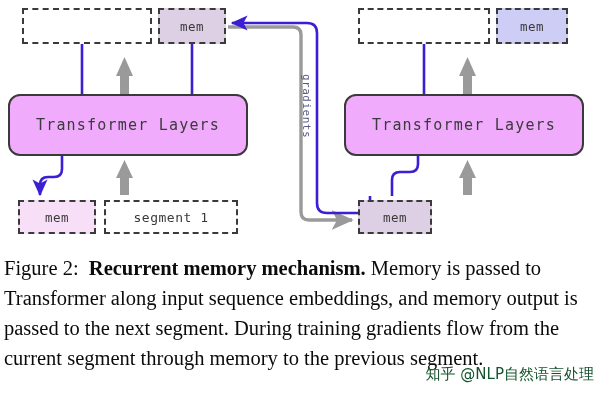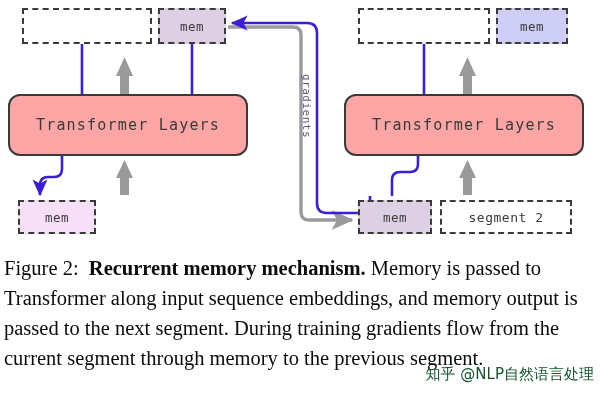--- a/index.html
+++ b/index.html
@@ -55,21 +55,21 @@
     font-size: 12.5px;
     letter-spacing: .5px;
   }
   .mem-purple { background: #ddd0e4; }
   .mem-blue   { background: #cdcdf5; }
   .mem-pink   { background: #f7dff7; }
 
   .tfbox {
     border: 2px solid #3a3a3a;
     border-radius: 12px;
-    background: #fca5a5;
+    background: #f0abfc;
     font-size: 15px;
     letter-spacing: 1.2px;
   }
 
   .grad-label {
     position: absolute;
     font-family: "DejaVu Sans Mono", "Liberation Mono", monospace;
     font-size: 11px;
     color: #5a5a88;
     letter-spacing: .5px;
@@ -164,20 +164,23 @@
   </div>
 
   <div class="node tfbox" style="left:8px; top:94px; width:240px; height:62px;">
     <span>Transformer Layers</span>
   </div>
 
   <div class="node mem mem-pink" style="left:18px; top:200px; width:78px; height:34px;">
     <span>mem</span>
   </div>
 
+  <div class="node dashed-seg" style="left:104px; top:200px; width:134px; height:34px;">
+    <span>segment 1</span>
+  </div>
 
   <div class="grad-label" style="left:313px; top:74px;">
     <span>gradients</span>
   </div>
 
   <div class="node dashed-empty" style="left:358px; top:8px; width:132px; height:36px;">
     <span></span>
   </div>
 
   <div class="node mem mem-blue" style="left:496px; top:8px; width:72px; height:36px;">
@@ -185,23 +188,20 @@
   </div>
 
   <div class="node tfbox" style="left:344px; top:94px; width:240px; height:62px;">
     <span>Transformer Layers</span>
   </div>
 
   <div class="node mem mem-purple" style="left:358px; top:200px; width:74px; height:34px;">
     <span>mem</span>
   </div>
 
-  <div class="node dashed-seg" style="left:440px; top:200px; width:132px; height:34px;">
-    <span>segment 2</span>
-  </div>
 
 </div>
 
 <div id="caption"><span>Figure 2:</span>&nbsp; <b>Recurrent memory mechanism.</b> <span>Memory is passed to Transformer along input sequence embeddings, and memory output is passed to the next segment. During training gradients flow from the current segment through memory to the previous segment.</span></div>
 
 <div id="watermark">
   <span>知乎 @NLP自然语言处理</span>
 </div>
 
 </body></html>

